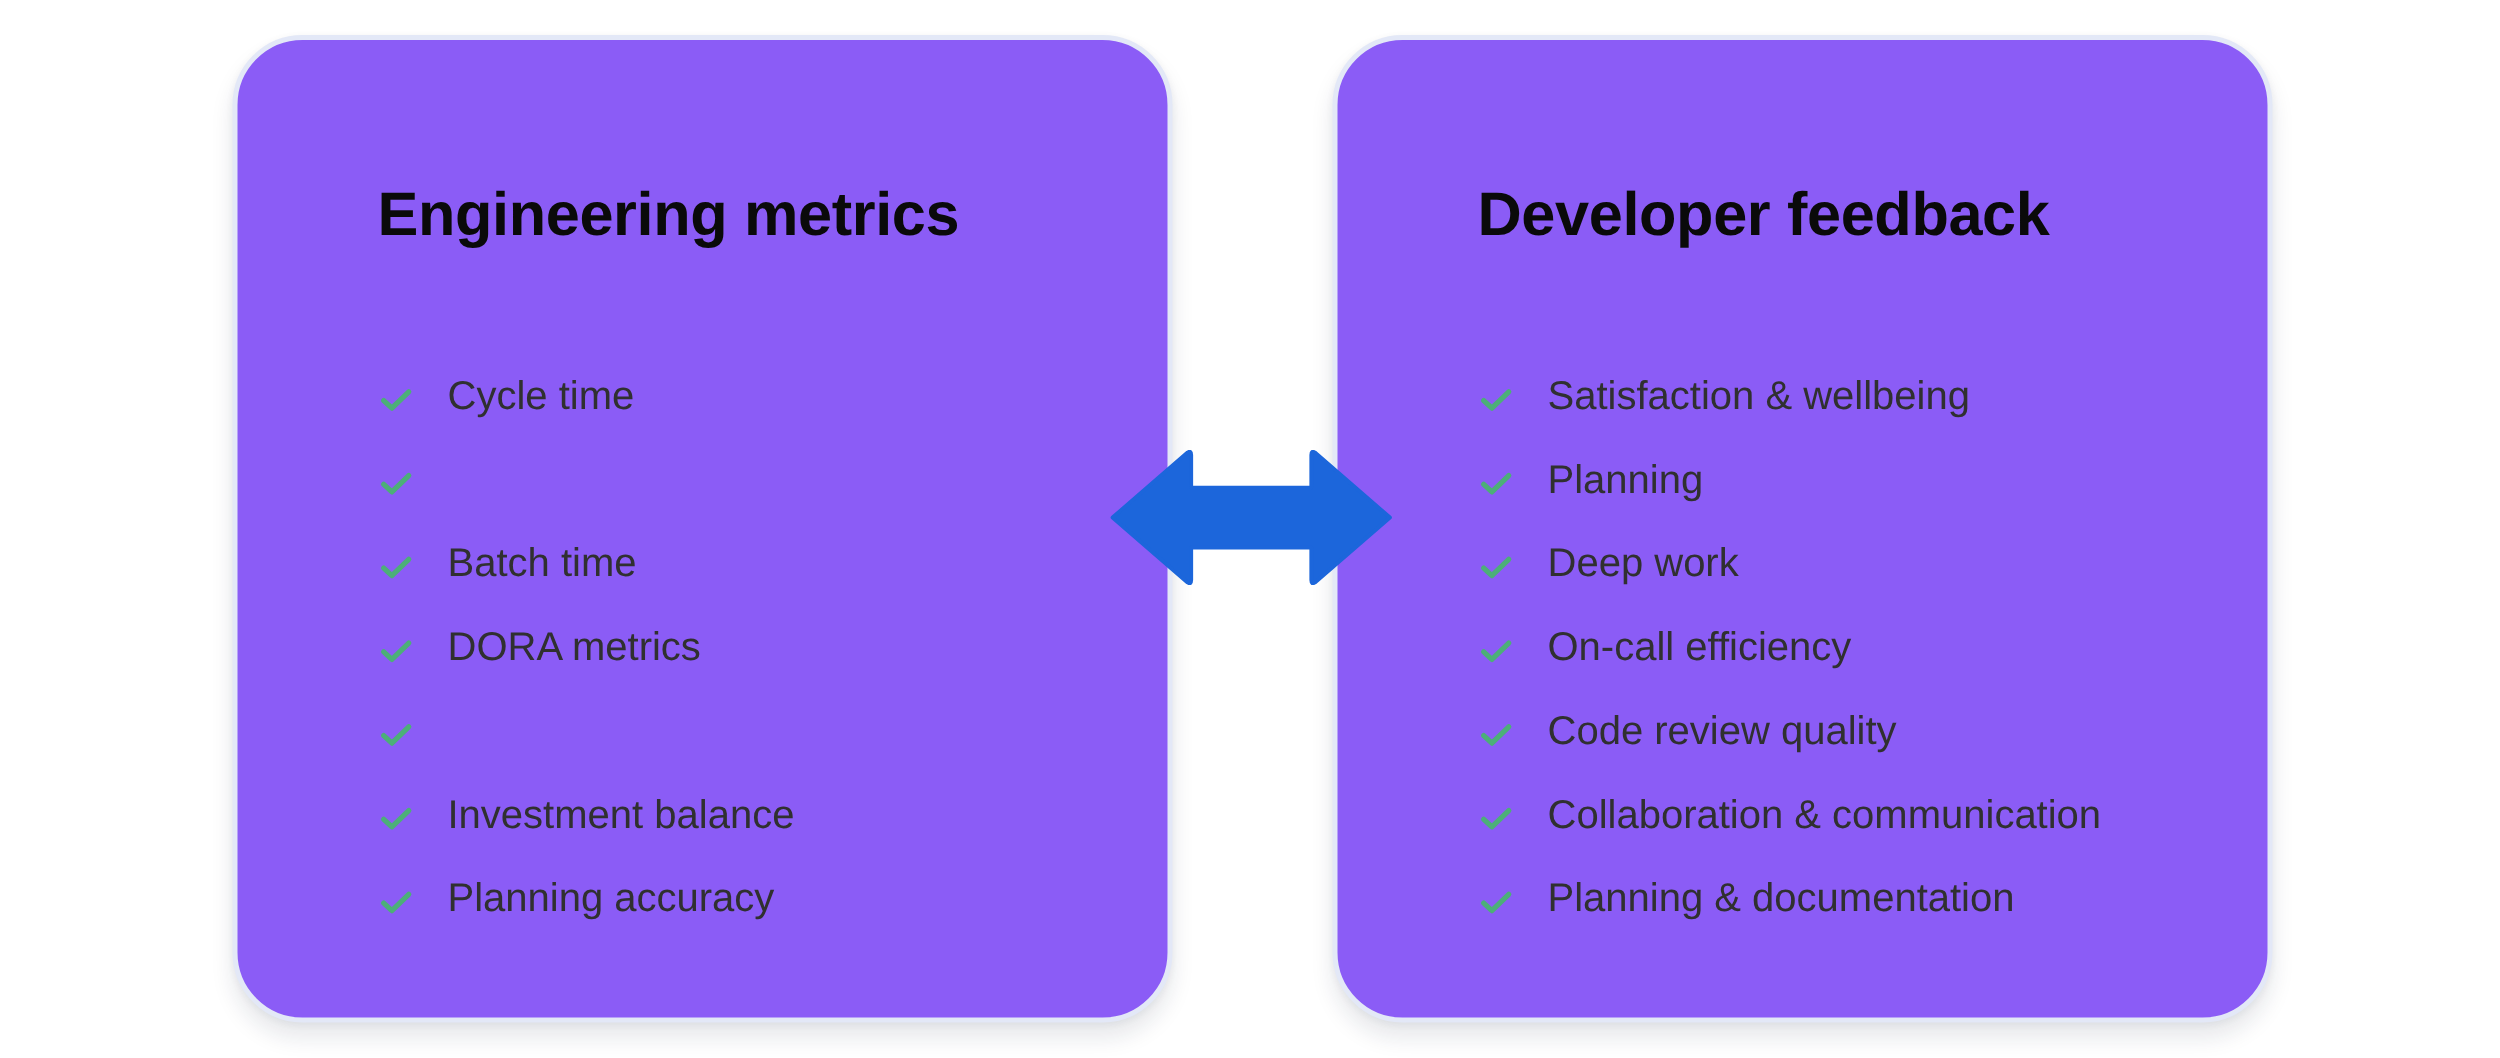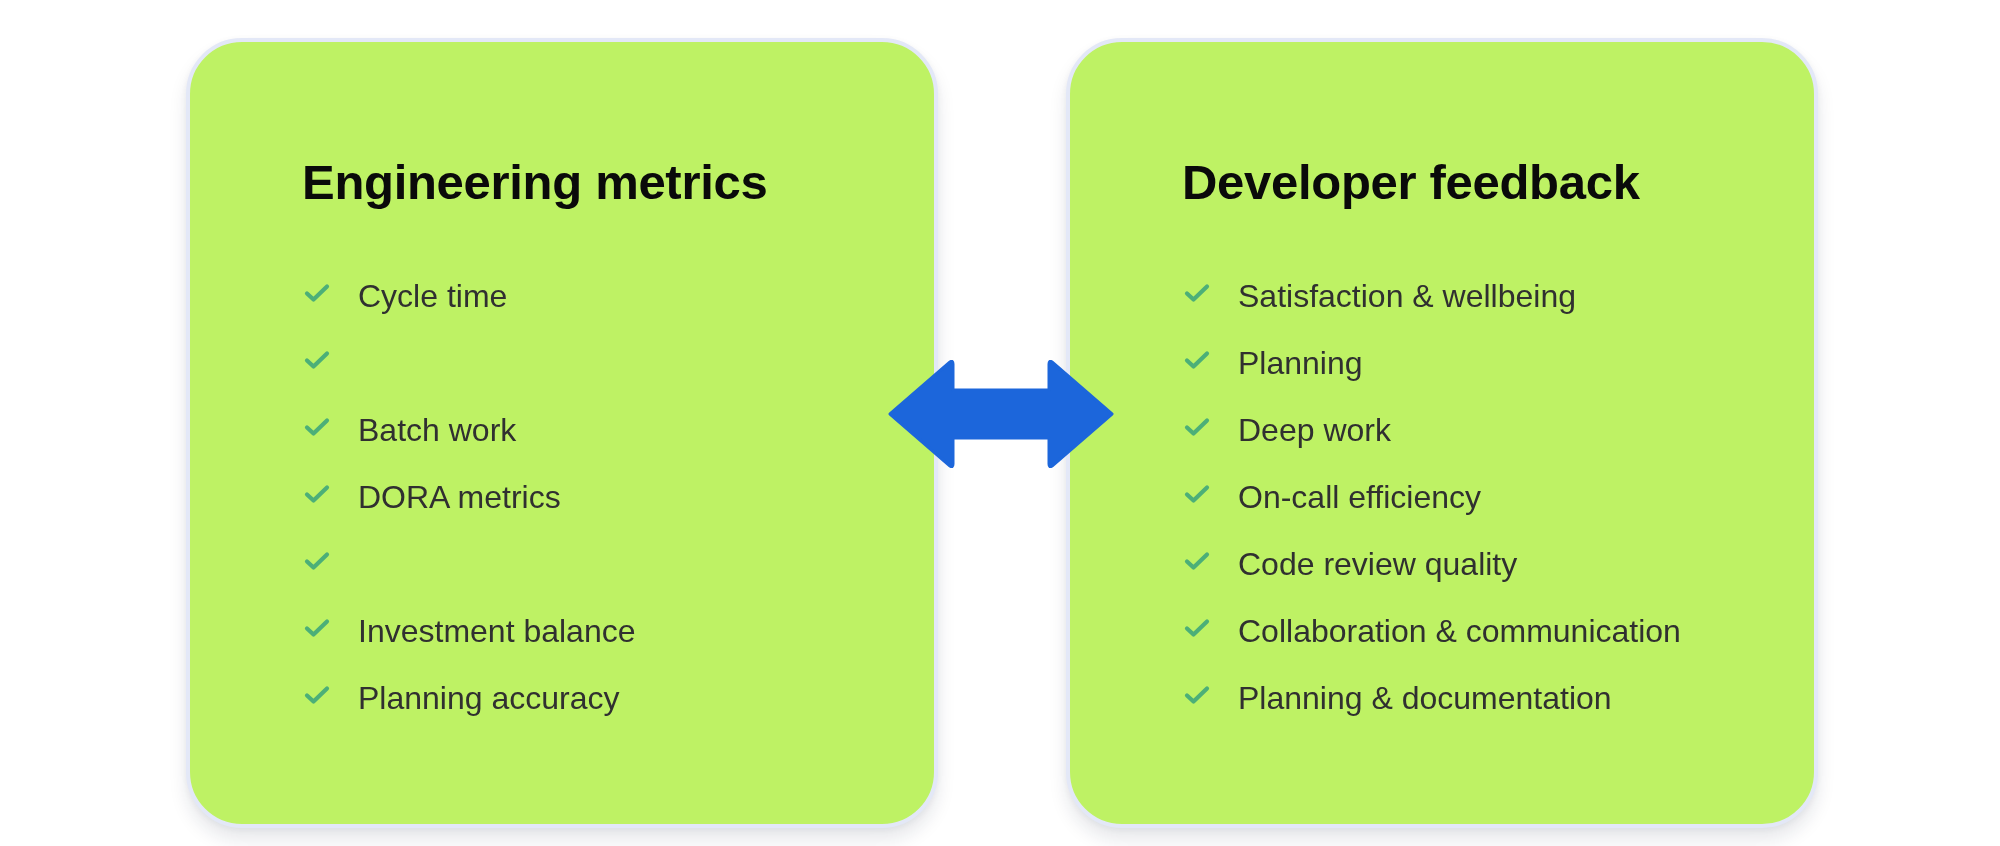--- a/index.html
+++ b/index.html
@@ -2,34 +2,34 @@
 <html><head>
   <meta charset="utf-8">
   <style>
     html, body { margin: 0; padding: 0; }
     body {
       width: 2000px; height: 846px; background: #ffffff;
       position: relative; overflow: hidden;
       font-family: "Liberation Sans", "DejaVu Sans", sans-serif;
     }
     .card {
-      position: absolute; top: 38px; width: 744px; height: 782px;
-      border: 4px solid #e3e8f7; border-radius: 56px; background: #bef264;
+      position: absolute; top: 28px; width: 744px; height: 782px;
+      border: 4px solid #e3e8f7; border-radius: 56px; background: #8b5cf6;
       box-shadow: 0 12px 18px rgba(20, 30, 60, 0.10), 0 2px 6px rgba(20,30,60,0.05);
       box-sizing: content-box;
     }
     .card.left { left: 186px; }
     .card.right { left: 1066px; }
     .card-title {
       position: absolute; left: 112px; top: 112px; margin: 0;
       font-size: 49px; font-weight: bold; color: #0a0a0a; letter-spacing: -0.3px;
       white-space: nowrap;
     }
     .items { position: absolute; left: 112px; top: 236px; margin: 0; padding: 0; list-style: none; }
-    .item { height: 67px; display: flex; align-items: flex-start; }
+    .item { height: 67px; display: flex; align-items: flex-end; }
     .check { width: 30px; height: 30px; margin-right: 26px; display: inline-flex; align-items: center; justify-content: center; }
     .item-label { font-size: 32px; color: #303030; white-space: nowrap; }
     .arrow { position: absolute; left: 888px; top: 360px; width: 226px; height: 108px; }
   </style>
 </head>
 <body>
 
 <div class="card left">
   <h2 class="card-title">Engineering metrics</h2>
   <ul class="items">
@@ -47,21 +47,21 @@
             <path d="M3 10.5 L9.5 16.5 L23 3.5" fill="none" stroke="#4caf78" stroke-width="4.2" stroke-linecap="round" stroke-linejoin="round"></path>
           </svg>
         </span>
       </li>
     <li class="item">
         <span class="check">
           <svg width="26" height="20" viewBox="0 0 26 20">
             <path d="M3 10.5 L9.5 16.5 L23 3.5" fill="none" stroke="#4caf78" stroke-width="4.2" stroke-linecap="round" stroke-linejoin="round"></path>
           </svg>
         </span>
-        <span class="item-label">Batch work</span>
+        <span class="item-label">Batch time</span>
       </li>
     <li class="item">
         <span class="check">
           <svg width="26" height="20" viewBox="0 0 26 20">
             <path d="M3 10.5 L9.5 16.5 L23 3.5" fill="none" stroke="#4caf78" stroke-width="4.2" stroke-linecap="round" stroke-linejoin="round"></path>
           </svg>
         </span>
         <span class="item-label">DORA metrics</span>
       </li>
     <li class="item">

